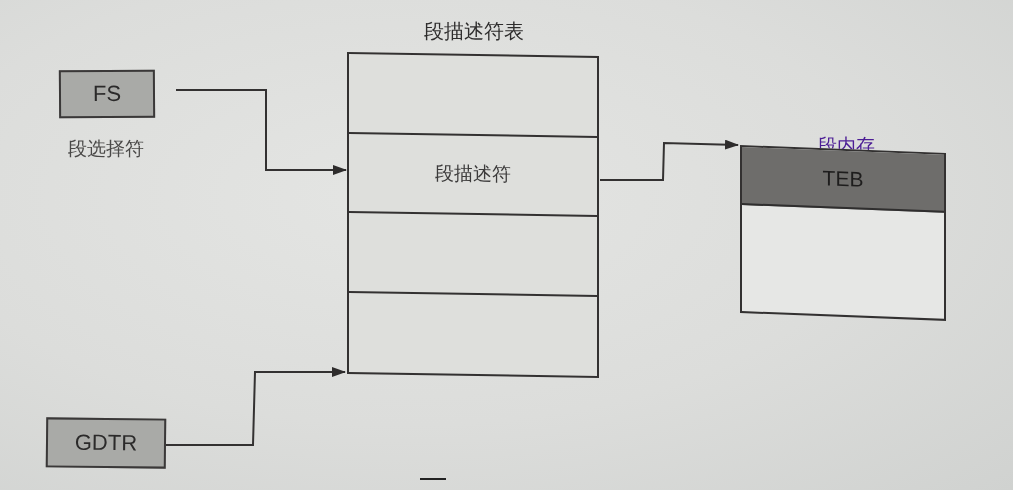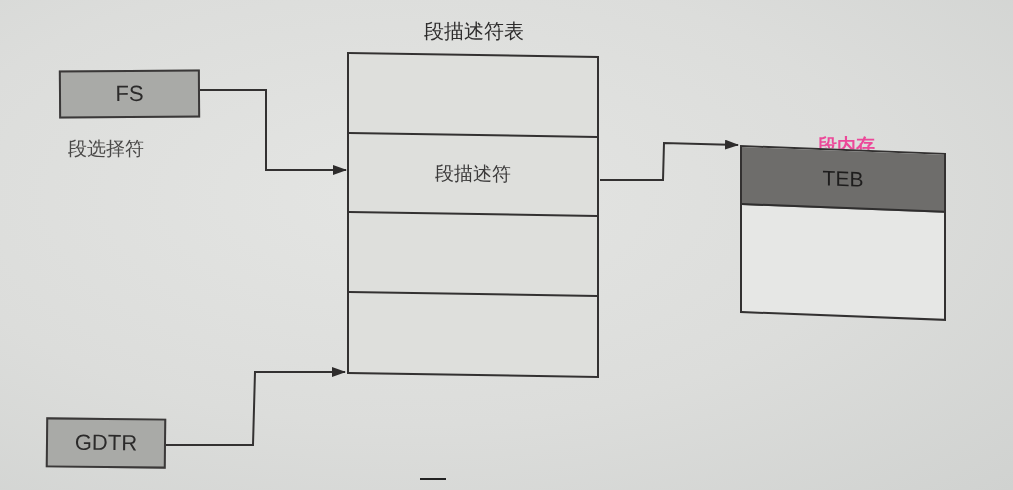--- a/index.html
+++ b/index.html
@@ -48,21 +48,21 @@
     </marker>
   </defs>
 
   <polyline points="176,90 266,90 266,170 346,170" fill="none" stroke="#333131" stroke-width="2" marker-end="url(#arr)"></polyline>
 
   <polyline points="166,445 253,445 255,372 345,372" fill="none" stroke="#333131" stroke-width="2" marker-end="url(#arr)"></polyline>
 
   <polyline points="600,180 663,180 664,143 738,145" fill="none" stroke="#333131" stroke-width="2" marker-end="url(#arr)"></polyline>
 </svg>
 
-<div class="reg" style="left:59px;top:70px;width:141px;height:48px;transform:rotate(-0.4deg);">
+<div class="reg" style="left:59px;top:70px;width:96px;height:48px;transform:rotate(-0.4deg);">
   <span>FS</span>
 </div>
 <div class="abs caption" style="left:68px;top:127px;">段选择符</div>
 
 <div class="reg" style="left:46px;top:418px;width:120px;height:50px;transform:rotate(0.6deg);">
   <span>GDTR</span>
 </div>
 
 <div class="abs title" style="left:424px;top:18px;">段描述符表</div>
 
@@ -74,21 +74,21 @@
     <span class="row-label">段描述符</span>
   </div>
   <div class="row">
     <span class="row-label"></span>
   </div>
   <div class="row">
     <span class="row-label"></span>
   </div>
 </div>
 
-<div class="abs caption" style="left:818px;top:124px;color:#ec4899;font-weight:bold;">段内存</div>
+<div class="abs caption" style="left:818px;top:124px;color:#4c1d95;">段内存</div>
 
 <div class="mem">
   <div class="mem-teb">
     <span>TEB</span>
   </div>
 </div>
 
 <div class="abs fig"></div>
 
 </body></html>

